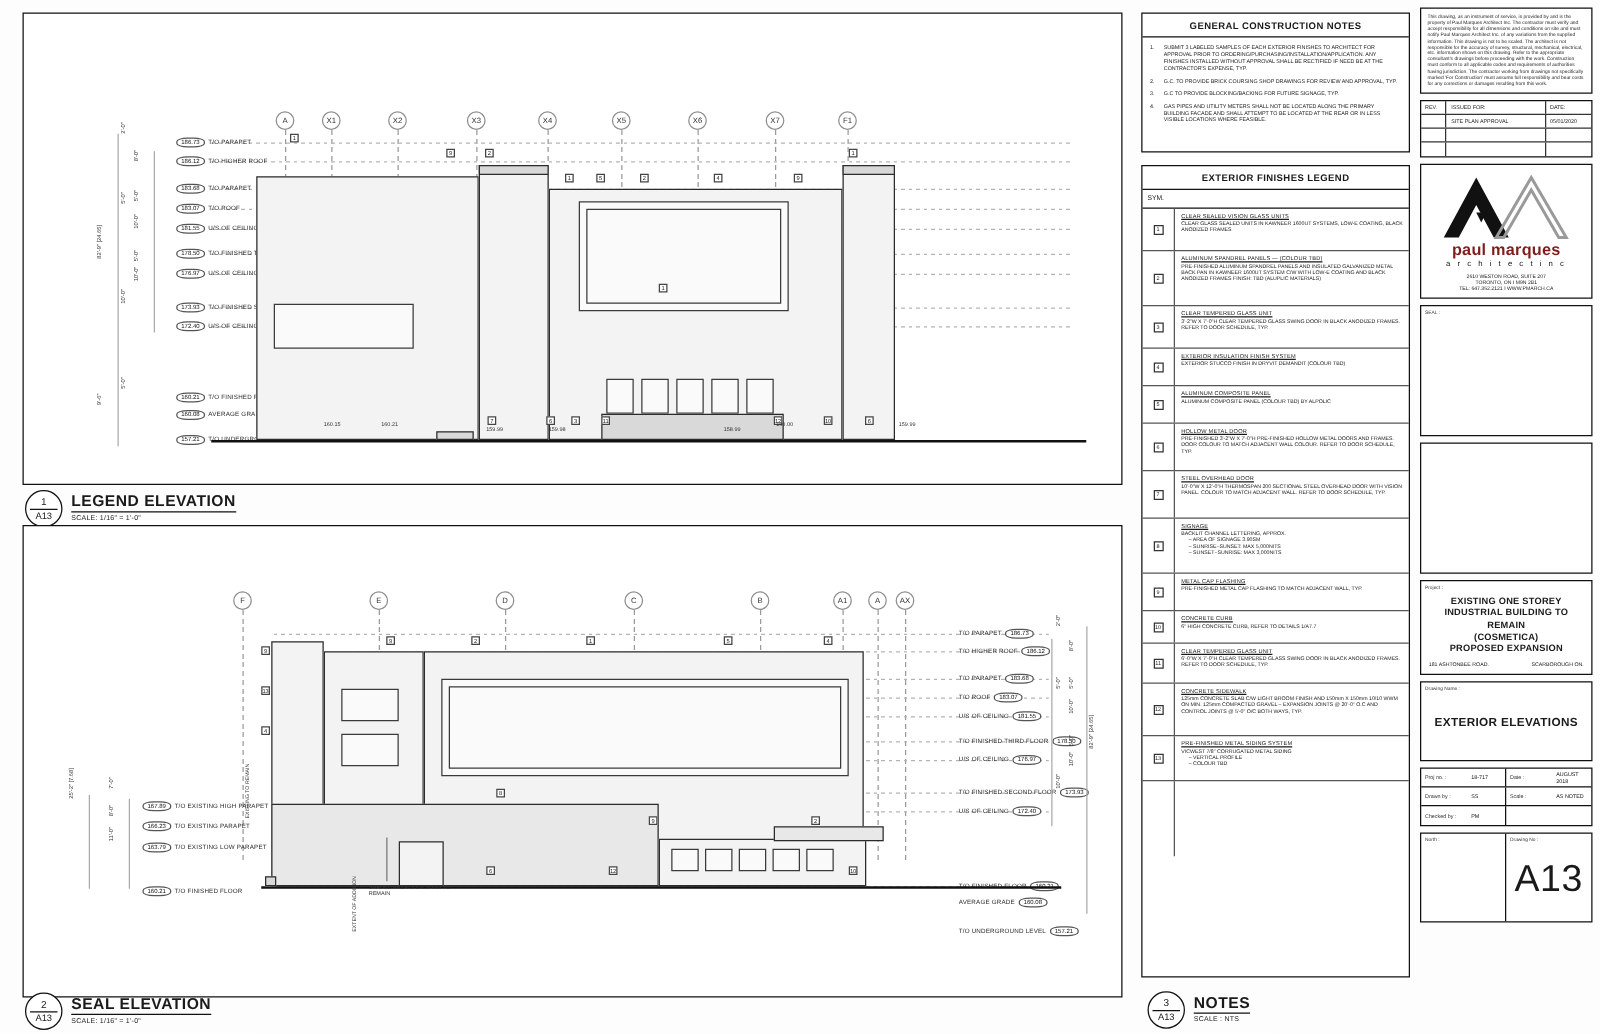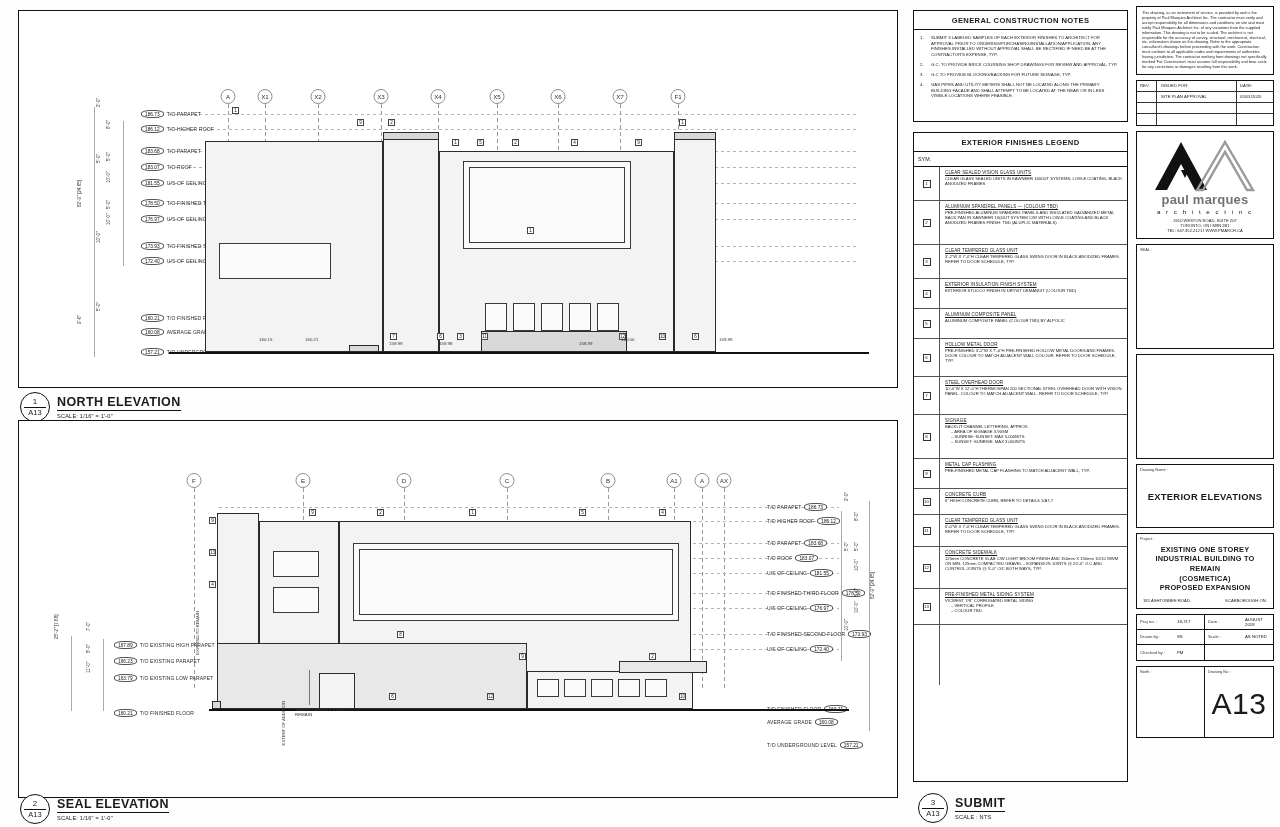--- a/index.html
+++ b/index.html
@@ -161,21 +161,21 @@
   #rev-table .r { display: flex; border-bottom: .8px solid #333; height: 11px; align-items: center; }
   #rev-table .r:last-child { border-bottom: none; }
   #rev-table .c1 { width: 20px; padding-left: 3px; border-right: .8px solid #333; height: 100%; display: flex; align-items: center; }
   #rev-table .c2 { flex: 1; padding-left: 4px; border-right: .8px solid #333; height: 100%; display: flex; align-items: center; }
   #rev-table .c3 { width: 36px; padding-left: 3px; height: 100%; display: flex; align-items: center; }
 
   #logo-box { height: 108px; position: relative; }
   .logo-mark { position: absolute; left: 50%; top: 8px; transform: translateX(-50%); }
   .logo-name {
     position: absolute; left: 0; right: 0; top: 60px; text-align: center;
-    font-size: 13px; font-weight: bold; color: #737373; letter-spacing: .2px;
+    font-size: 13px; font-weight: bold; color: #7f1d1d; letter-spacing: .2px;
   }
   .logo-sub {
     position: absolute; left: 0; right: 0; top: 76px; text-align: center;
     font-size: 6.2px; letter-spacing: 2px; color: #111;
   }
   .logo-addr {
     position: absolute; left: 0; right: 0; top: 86px; text-align: center;
     font-size: 4.1px; line-height: 5.2px; color: #222;
   }
 
@@ -386,21 +386,21 @@
     </div>
   </div>
 
   <div class="dwg-title-blk" style="left:20px;top:392px">
     <div class="dwg-bubble">
       <span class="num">1</span>
       <span class="hr"></span>
       <span class="sht">A13</span>
     </div>
     <div class="dwg-title-txt">
-      <div class="t">NORTH ELEVATION</div>
+      <div class="t">LEGEND ELEVATION</div>
       <div class="s">SCALE: 1/16" = 1'-0"</div>
     </div>
   </div>
 
   <div class="panel" id="south-viewport">
 
     <div>
       <div class="gbub" style="left:175px;top:52px">F</div>
       <div class="gbub" style="left:284px;top:52px">E</div>
       <div class="gbub" style="left:385px;top:52px">D</div>
@@ -753,21 +753,21 @@
     </ul>
   </div>
 
   <div class="dwg-title-blk" style="left:918px;top:793px">
     <div class="dwg-bubble">
       <span class="num">3</span>
       <span class="hr"></span>
       <span class="sht">A13</span>
     </div>
     <div class="dwg-title-txt">
-      <div class="t">SUBMIT</div>
+      <div class="t">NOTES</div>
       <div class="s">SCALE : NTS</div>
     </div>
   </div>
 
   <div id="tb-col">
 
     <div class="tb-box" id="disclaimer">This drawing, as an instrument of service, is provided by and is the property of Paul Marques Architect Inc. The contractor must verify and accept responsibility for all dimensions and conditions on site and must notify Paul Marques Architect Inc. of any variations from the supplied information. This drawing is not to be scaled. The architect is not responsible for the accuracy of survey, structural, mechanical, electrical, etc. information shown on this drawing. Refer to the appropriate consultant's drawings before proceeding with the work. Construction must conform to all applicable codes and requirements of authorities having jurisdiction. The contractor working from drawings not specifically marked 'For Construction' must assume full responsibility and bear costs for any corrections or damages resulting from this work.</div>
 
     <div class="tb-box" id="rev-table">
       <div class="r">
@@ -806,39 +806,39 @@
         <div>TEL: 647.352.2121  I  WWW.PMARCH.CA</div>
       </div>
     </div>
 
     <div class="tb-box" id="seal-box">
       <span class="lbl-corner">SEAL :</span>
     </div>
 
     <div class="tb-box" id="blank-box"></div>
 
-    <div class="tb-box" id="dname-box">
-      <span class="lbl-corner">Drawing Name :</span>
-      <div class="dn">EXTERIOR ELEVATIONS</div>
-    </div>
-
     <div class="tb-box" id="proj-box">
       <span class="lbl-corner">Project :</span>
       <div class="ptitle">
         <div>EXISTING ONE STOREY</div>
         <div>INDUSTRIAL BUILDING TO REMAIN</div>
         <div>(COSMETICA)</div>
         <div>PROPOSED EXPANSION</div>
       </div>
       <div class="paddr">
         <span>181 ASHTONBEE ROAD.</span>
         <span>SCARBOROUGH ON.</span>
       </div>
     </div>
 
+    <div class="tb-box" id="dname-box">
+      <span class="lbl-corner">Drawing Name :</span>
+      <div class="dn">EXTERIOR ELEVATIONS</div>
+    </div>
+
     <div class="tb-box" id="meta-table">
       <div class="r">
         <div class="half">
           <span class="cell k">Proj no. :</span>
           <span class="cell v">18-717</span>
         </div>
         <div class="half">
           <span class="cell k">Date :</span>
           <span class="cell v">AUGUST 2018</span>
         </div>

